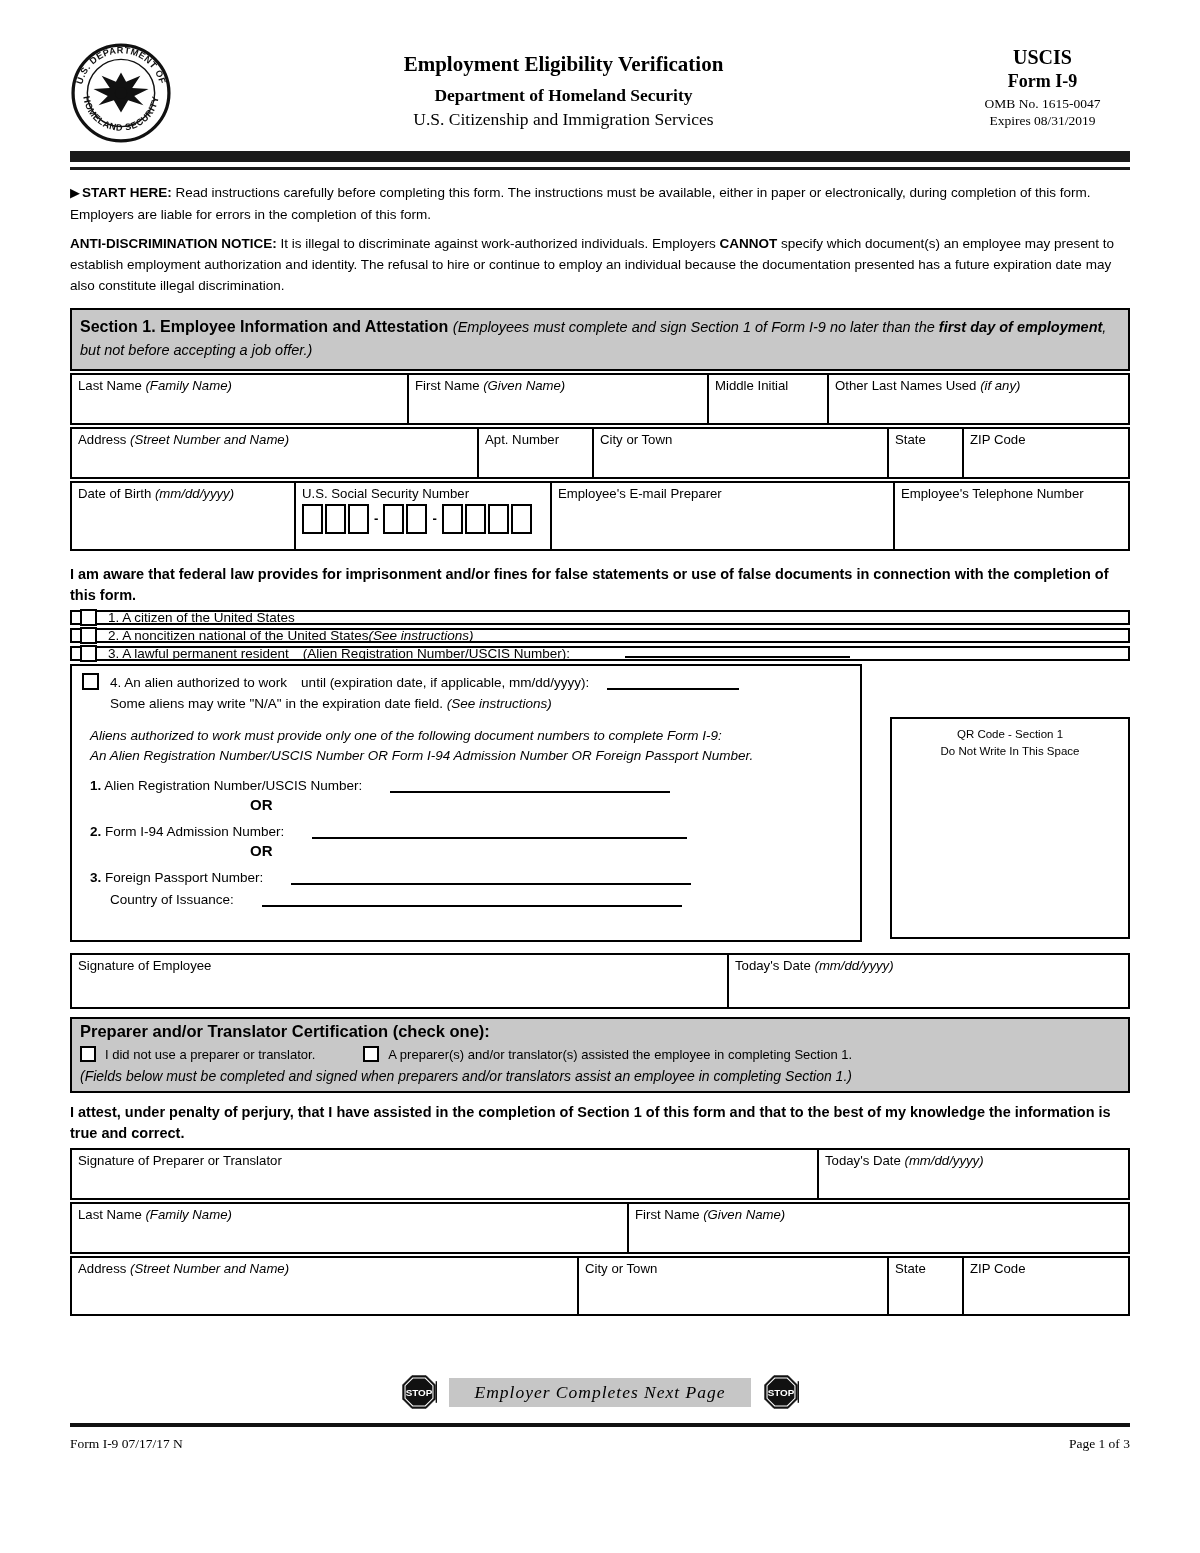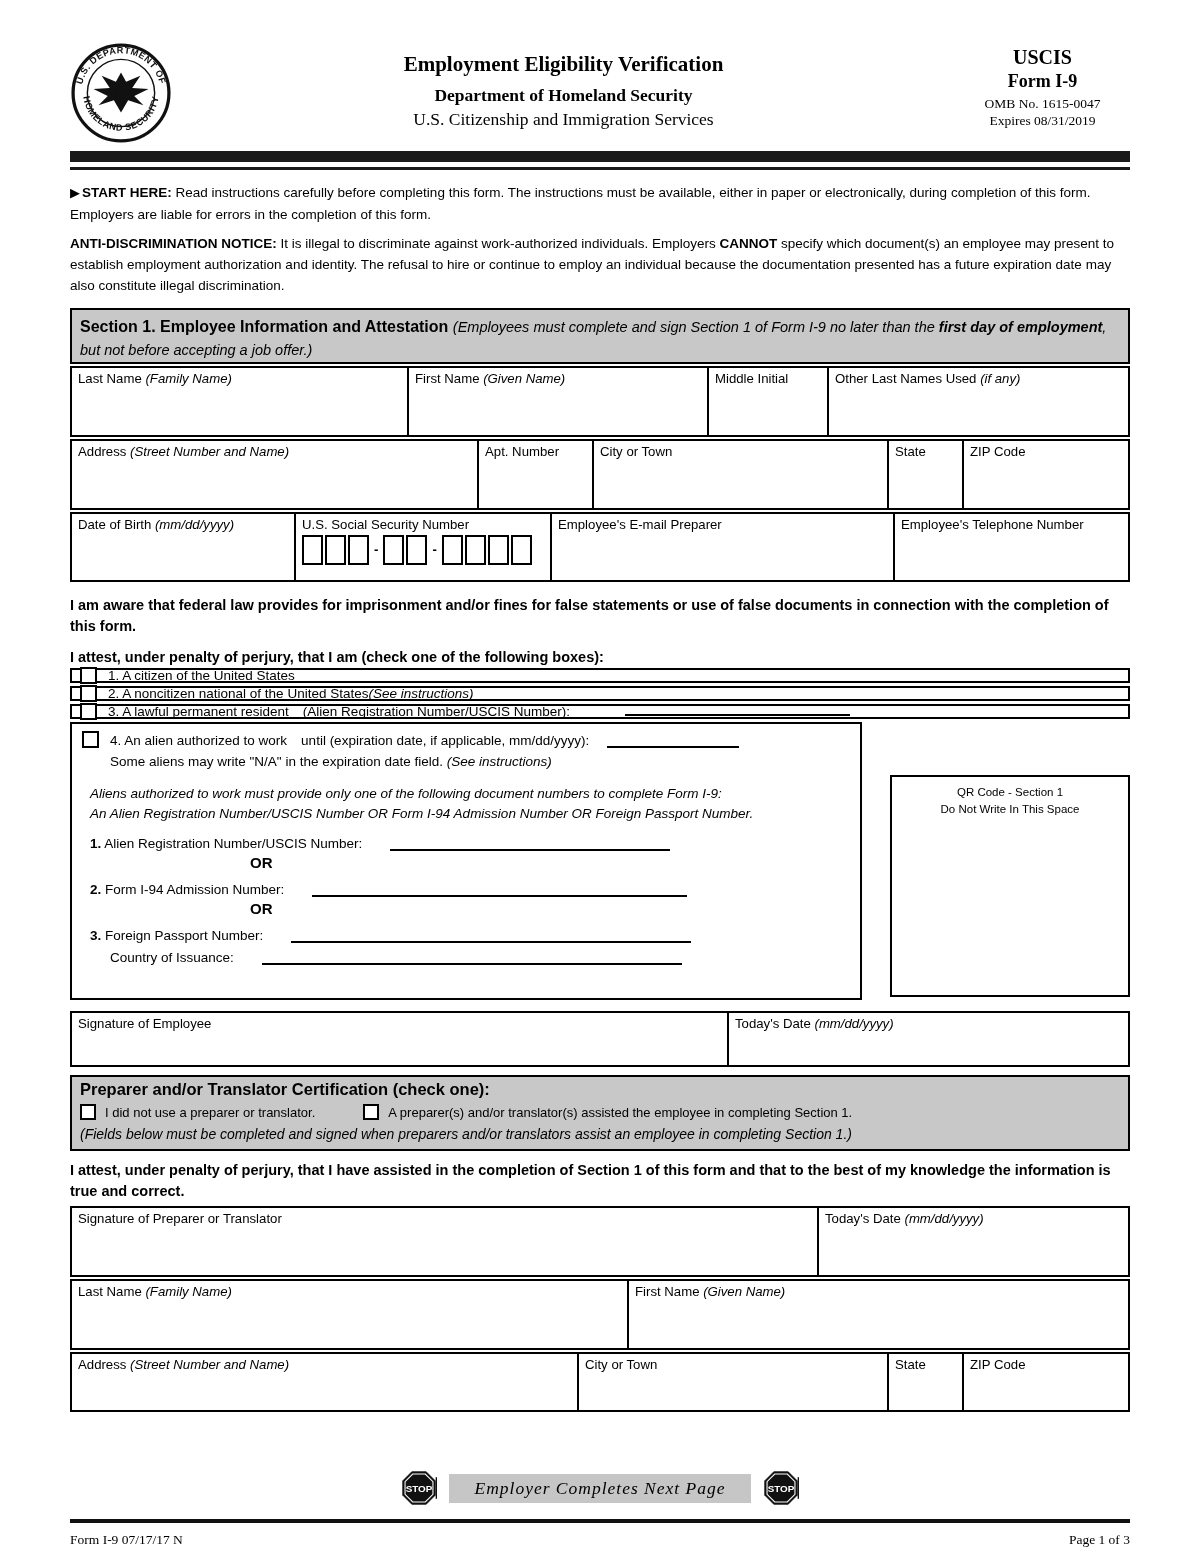--- a/index.html
+++ b/index.html
@@ -24,29 +24,29 @@
   .h-exp    { font-size:13.5px; margin-top:1px; }
   .bar-thick { height:11px; background:#1a1a1a; margin-top:7px; }
   .bar-thin  { height:3px;  background:#1a1a1a; margin-top:5px; }
   
   .p-start { margin:12px 0 0 0; font-size:13.5px; line-height:1.6; }
   .p-anti  { margin:9px 0 0 0;  font-size:13.5px; line-height:1.55; }
   .arrow { font-size:13px; margin-right:2px; }
   
   .sec-hdr {
     margin-top:11px; background:#c8c8c8; border:2px solid #000;
-    padding:5px 8px 0 8px; font-size:16px; line-height:1.45;
+    padding:5px 8px 7px 8px; font-size:16px; line-height:1.45;
   }
   .sec-hdr i { font-size:14.5px; }
   
   .trow { display:flex; border:2px solid #000; margin-top:2px; background:#fff; }
   .tc { padding:3px 6px; font-size:13.2px; }
   .tc + .tc { border-left:2px solid #000; }
   .fl i { }
-  .h57 { height:71px; } .h70 { height:70px; }
+  .h57 { height:52px; } .h70 { height:70px; }
   
   .ssnrow { display:flex; align-items:center; margin-top:3px; }
   .sbox { width:21px; height:30px; border:2px solid #000; background:#fff; margin-right:2px; flex:none; }
   .sdash { font-weight:bold; margin:0 5px 0 3px; }
   
   .p-aware { margin:13px 0 0 0; font-weight:bold; font-size:14.5px; line-height:1.5; }
   .p-attest { margin:11px 0 0 0; font-weight:bold; font-size:14.5px; }
   .cbrow {
     display:flex; align-items:center; border:2px solid #000; height:15px;
     margin-top:3px; padding:0 8px; font-size:13.5px;
@@ -175,21 +175,20 @@
           <span class="sbox"></span>
           <span class="sbox"></span>
           <span class="sbox"></span>
       </div>
     </div>
     <div class="tc" style="width:343px"><span class="fl">Employee's E-mail Preparer</span></div>
     <div class="tc" style="flex:1"><span class="fl">Employee's Telephone Number</span></div>
   </div>
 
   <p class="p-aware">I am aware that federal law provides for imprisonment and/or fines for false statements or use of false documents in connection with the completion of this form.</p>
-  <p class="p-attest">I attest, under penalty of perjury, that I am (check one of the following boxes):</p>
 
   <div class="cbrow">
     <span class="cb"></span>
     <span>1. A citizen of the United States</span>
   </div>
   <div class="cbrow">
     <span class="cb"></span>
     <span>2. A noncitizen national of the United States </span>
       <i>(See instructions)</i>
   </div>

